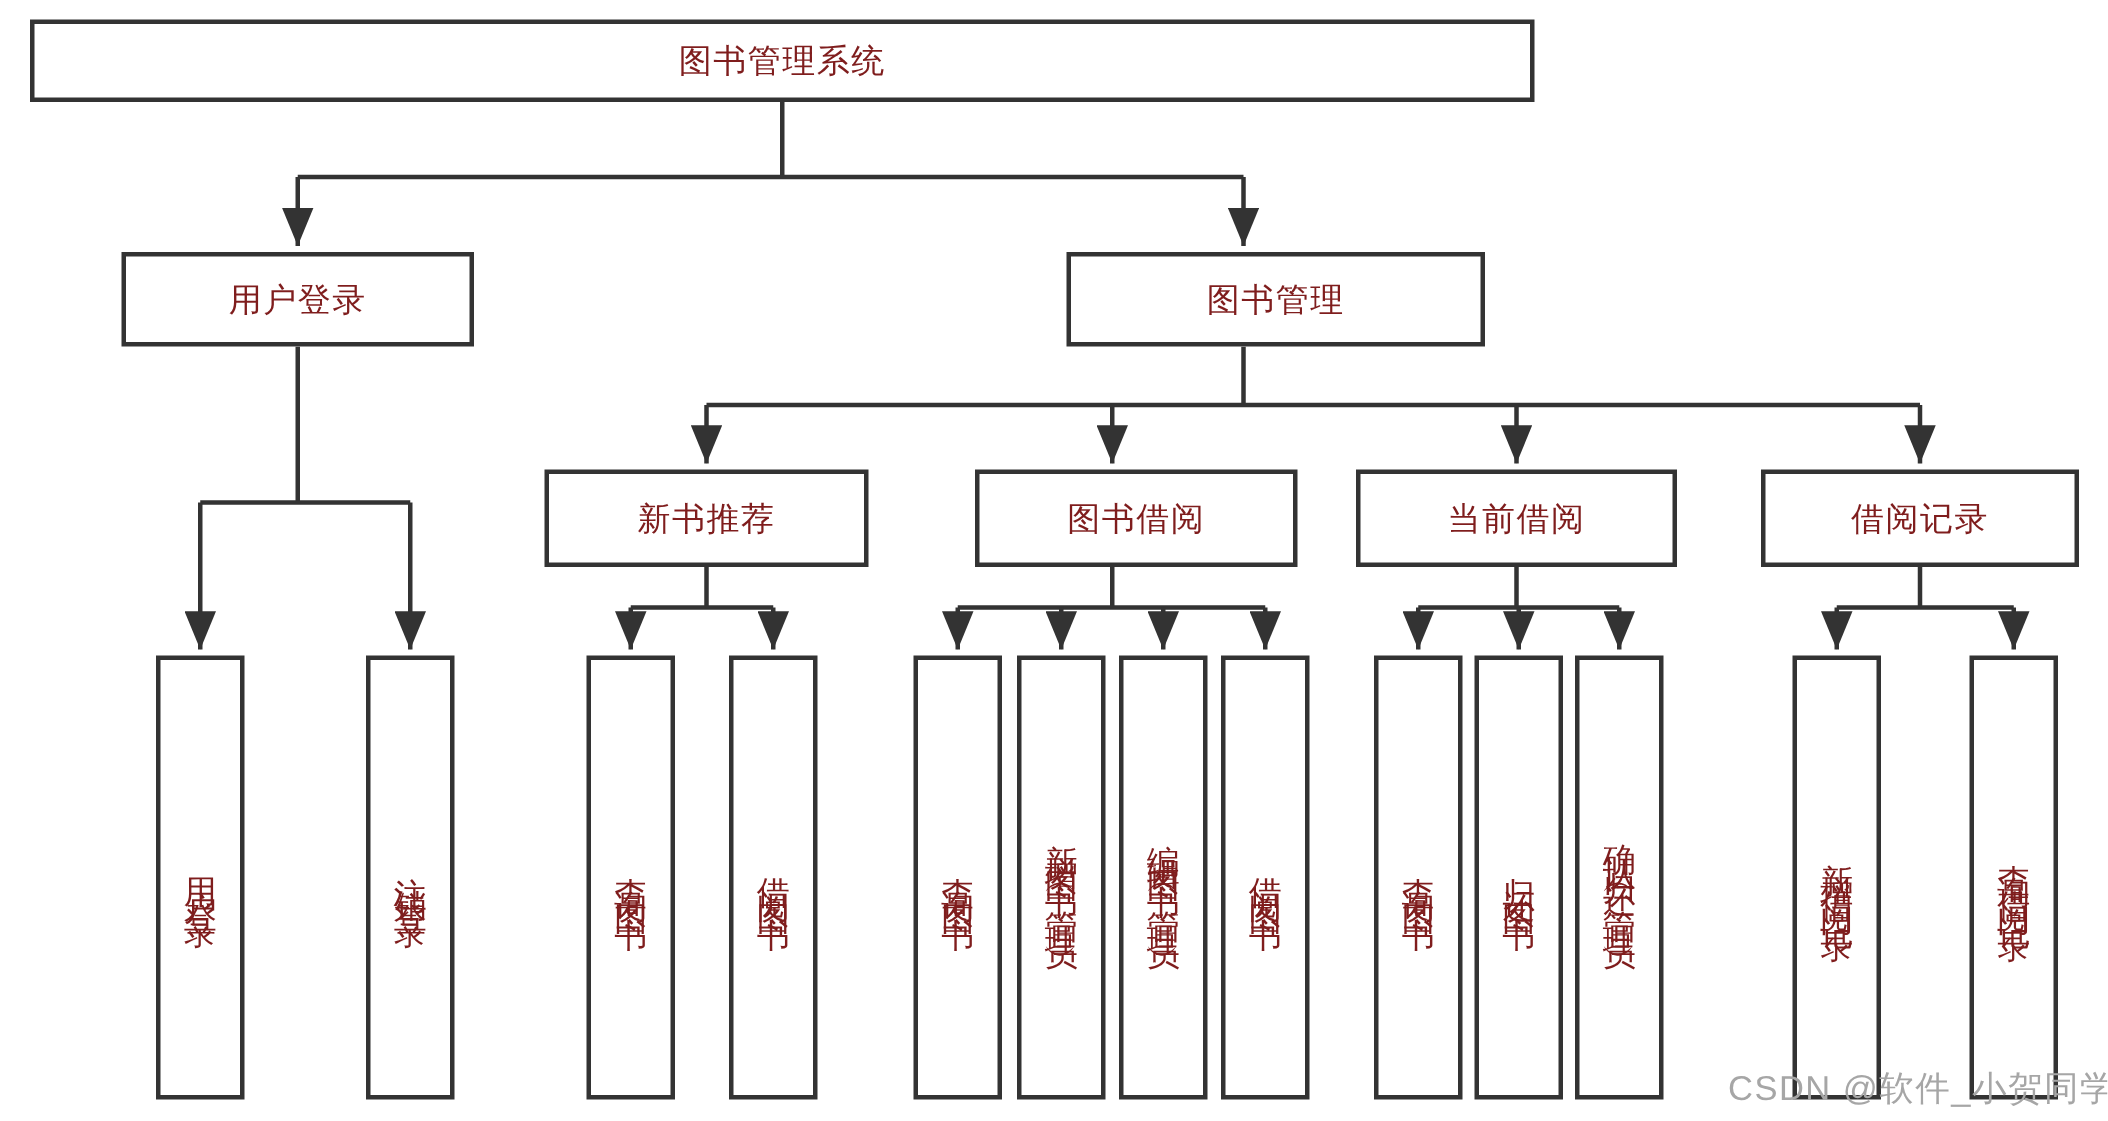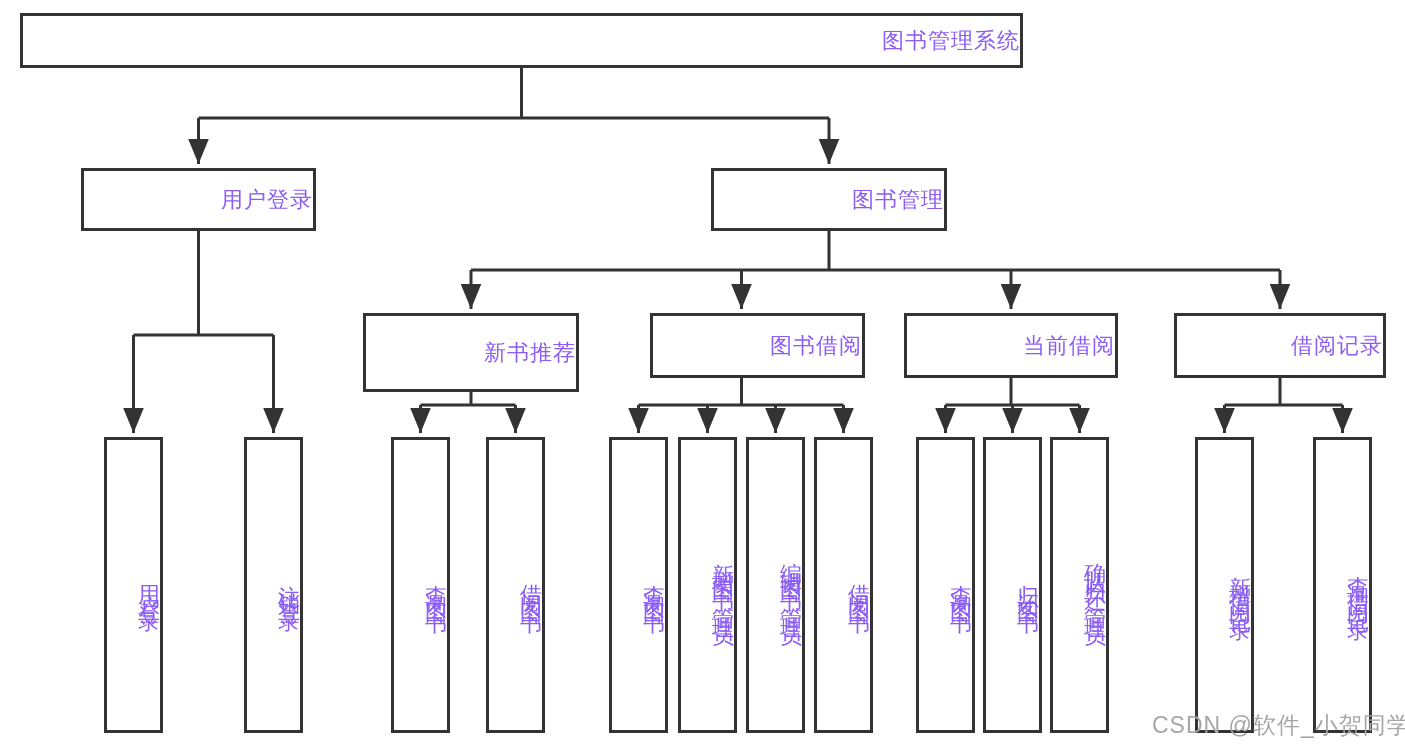--- a/index.html
+++ b/index.html
@@ -3,22 +3,22 @@
 <meta charset="utf-8">
 <style>
   html,body{margin:0;padding:0;background:#ffffff;}
   .stage{
     position:relative;width:1405px;height:747px;background:#ffffff;
     font-family:"Liberation Sans","DejaVu Sans",sans-serif;overflow:hidden;
   }
   .connectors{position:absolute;left:0;top:0;z-index:1;}
   .node{
     position:absolute;box-sizing:border-box;border:3px solid #333333;
-    background:#ffffff;display:flex;align-items:center;justify-content:flex-end;
-    color:#8b5cf6;font-size:22px;letter-spacing:1px;z-index:2;text-align:center;
+    background:#ffffff;display:flex;align-items:center;justify-content:center;
+    color:#7f1d1d;font-size:22px;letter-spacing:1px;z-index:2;text-align:center;
   }
   .node.vertical span{
     writing-mode:vertical-rl;text-orientation:mixed;
     letter-spacing:9px;line-height:1.0;
   }
   .watermark{
     position:absolute;left:1152px;top:710px;z-index:3;white-space:nowrap;
     font-size:23px;color:#a6a6a6;letter-spacing:1px;
   }
 </style>
@@ -72,25 +72,25 @@
     </g>
   </svg>
 
   <div class="node" style="left:20px;top:13px;width:1003px;height:55px;">
     <span>图书管理系统</span>
   </div>
 
   <div class="node" style="left:81px;top:168px;width:235px;height:63px;">
     <span>用户登录</span>
   </div>
-  <div class="node" style="left:711px;top:168px;width:236px;height:63px;">
+  <div class="node" style="left:711px;top:168px;width:279px;height:63px;">
     <span>图书管理</span>
   </div>
 
-  <div class="node" style="left:363px;top:313px;width:216px;height:79px;">
+  <div class="node" style="left:363px;top:313px;width:216px;height:65px;">
     <span>新书推荐</span>
   </div>
   <div class="node" style="left:634px;top:313px;width:215px;height:65px;margin-left:16px;">
     <span>图书借阅</span>
   </div>
   <div class="node" style="left:904px;top:313px;width:214px;height:65px;">
     <span>当前借阅</span>
   </div>
   <div class="node" style="left:1174px;top:313px;width:212px;height:65px;">
     <span>借阅记录</span>

